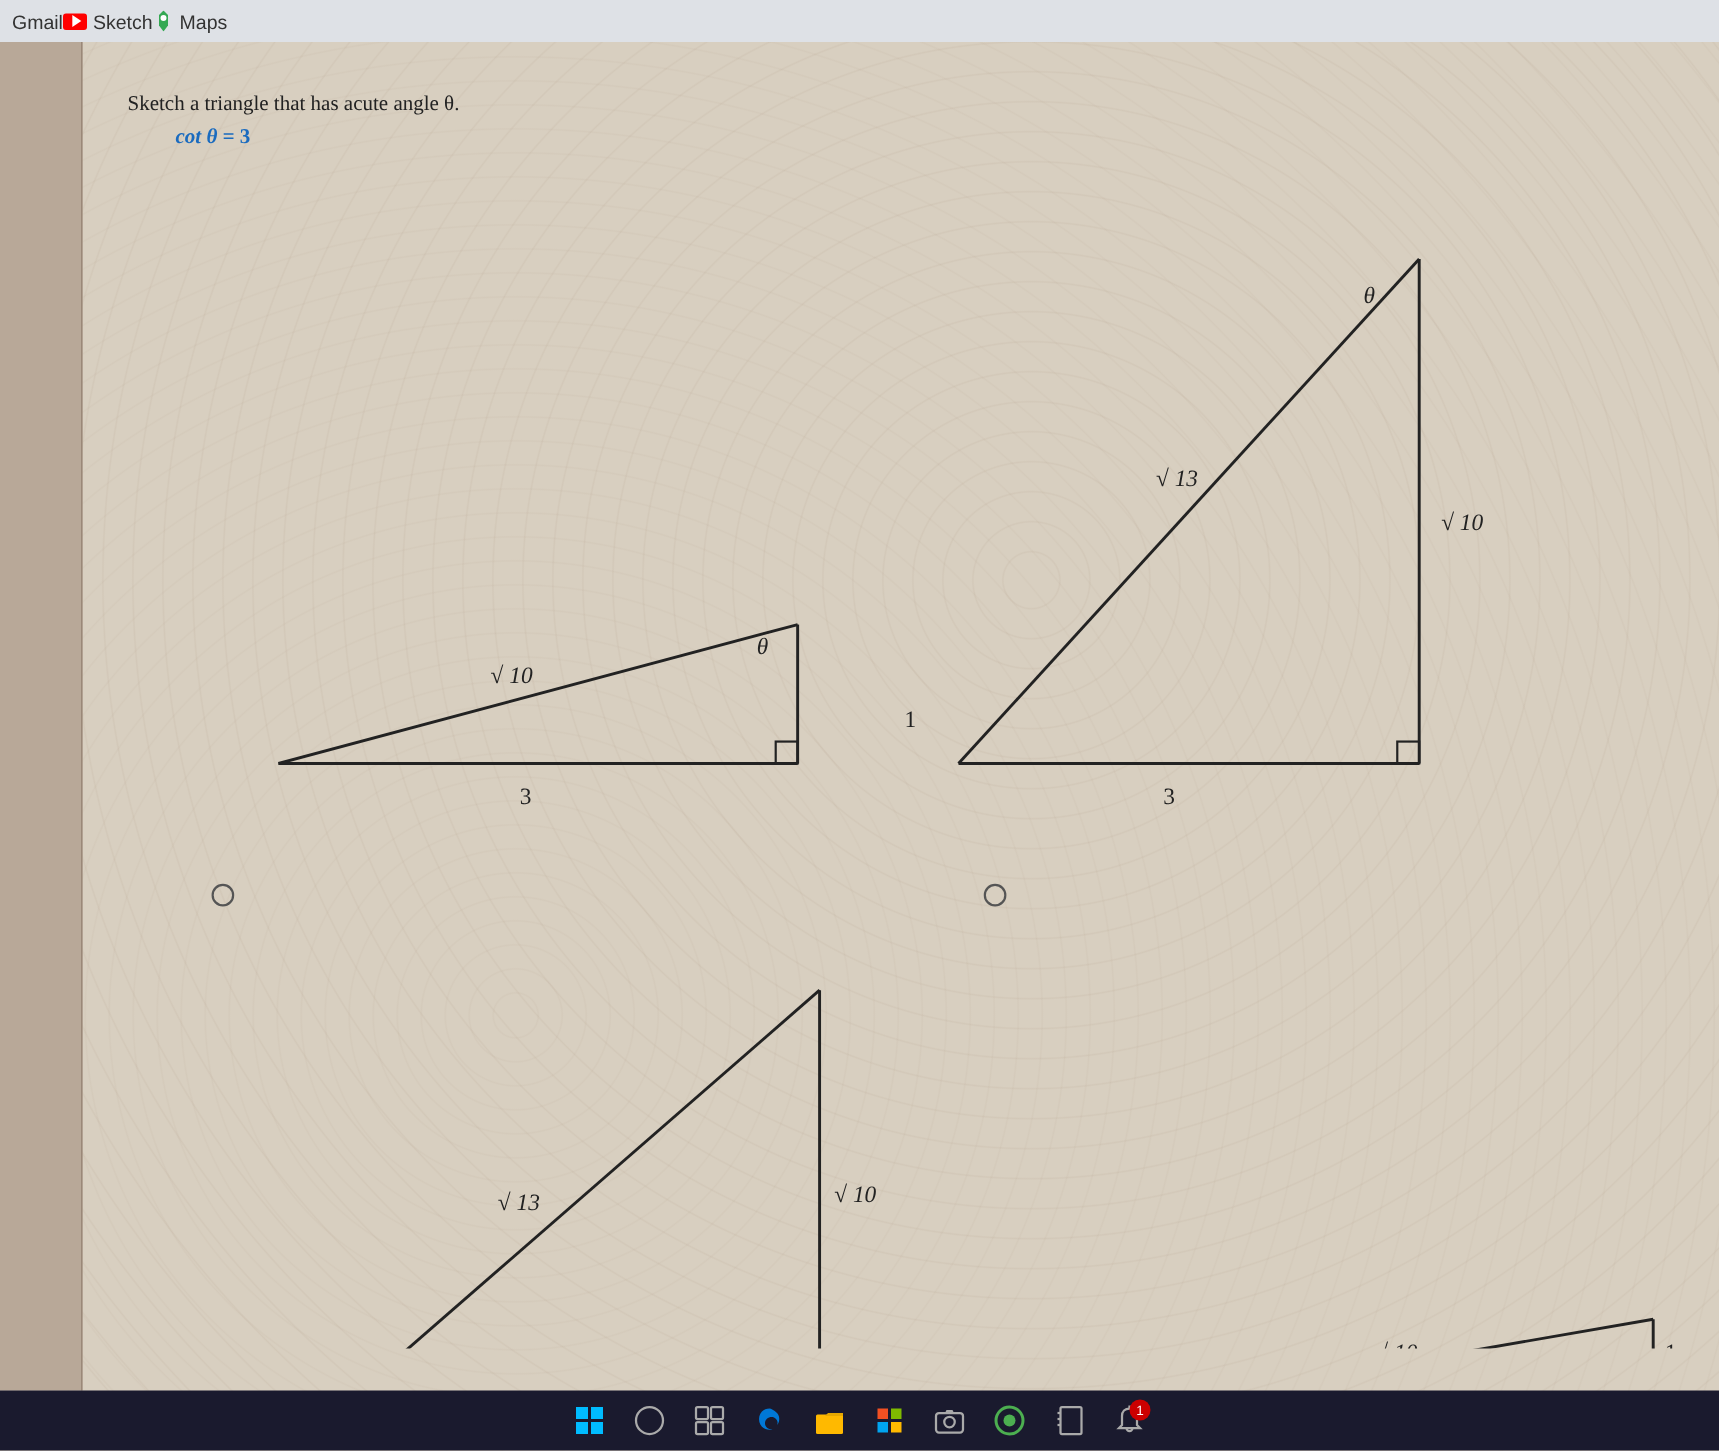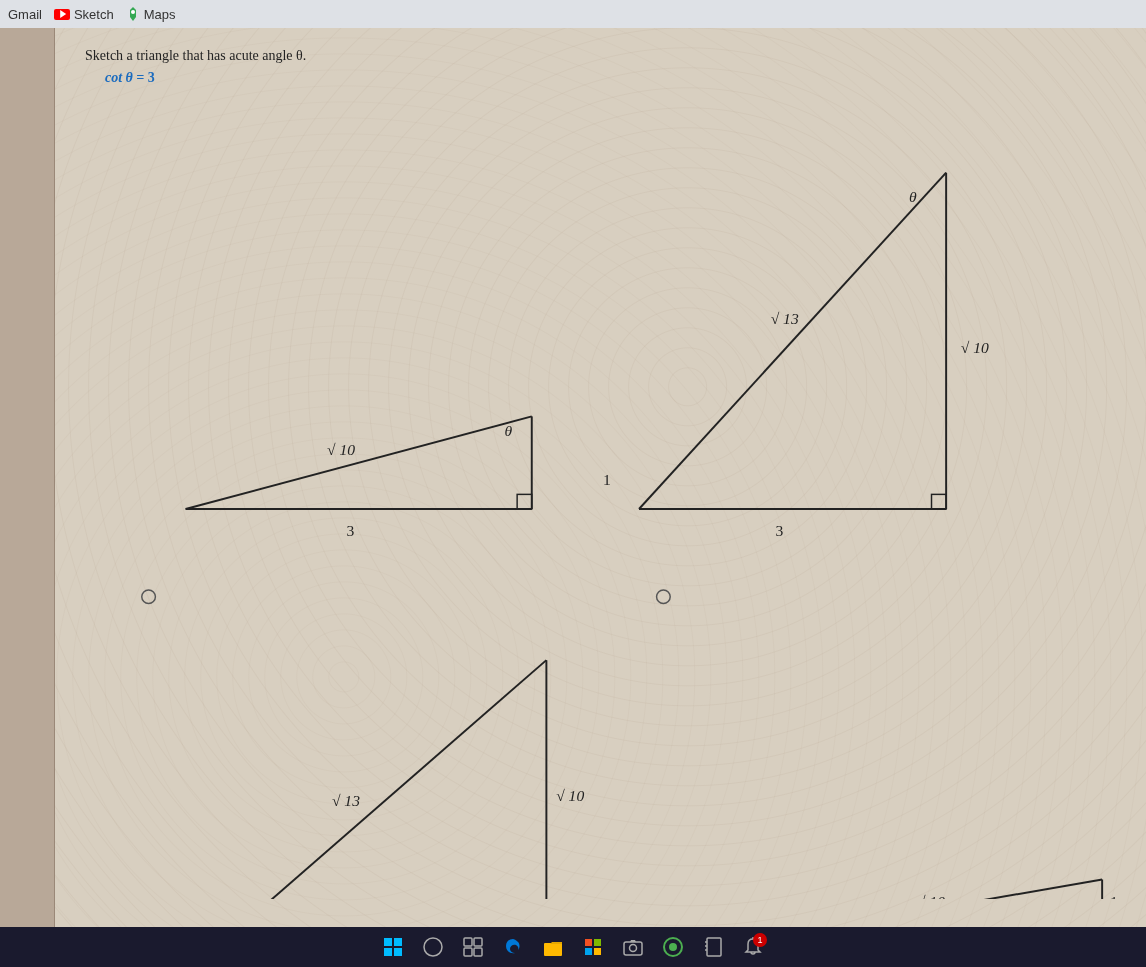--- a/index.html
+++ b/index.html
@@ -27,21 +27,20 @@
     .browser-bar {
       position: absolute;
       top: 0;
       left: 0;
       width: 100%;
       height: 28px;
       background: #dee1e6;
       display: flex;
       align-items: center;
       padding: 0 8px;
-      gap: 12px;
       font-size: 13px;
       color: #333;
       z-index: 100;
     }
 
     .browser-bar-item {
       display: flex;
       align-items: center;
       gap: 4px;
       cursor: pointer;
@@ -79,34 +78,34 @@
       border-right: 1px solid #9a8878;
     }
 
     
     .main-content {
       position: absolute;
       top: 28px;
       left: 55px;
       width: calc(100% - 55px);
       height: calc(100% - 28px - 40px);
-      padding: 20px 30px;
+      padding: 34px 30px;
     }
 
     .question-text {
       font-size: 14px;
       color: #222;
       margin-bottom: 6px;
       font-family: Georgia, serif;
     }
 
     .equation {
       font-size: 14px;
       color: #222;
-      margin-left: 20px;
+      margin-left: 32px;
       font-family: Georgia, serif;
     }
 
     .equation span {
       color: #1a6bbf;
       font-weight: bold;
     }
 
     
     .triangles-area {

